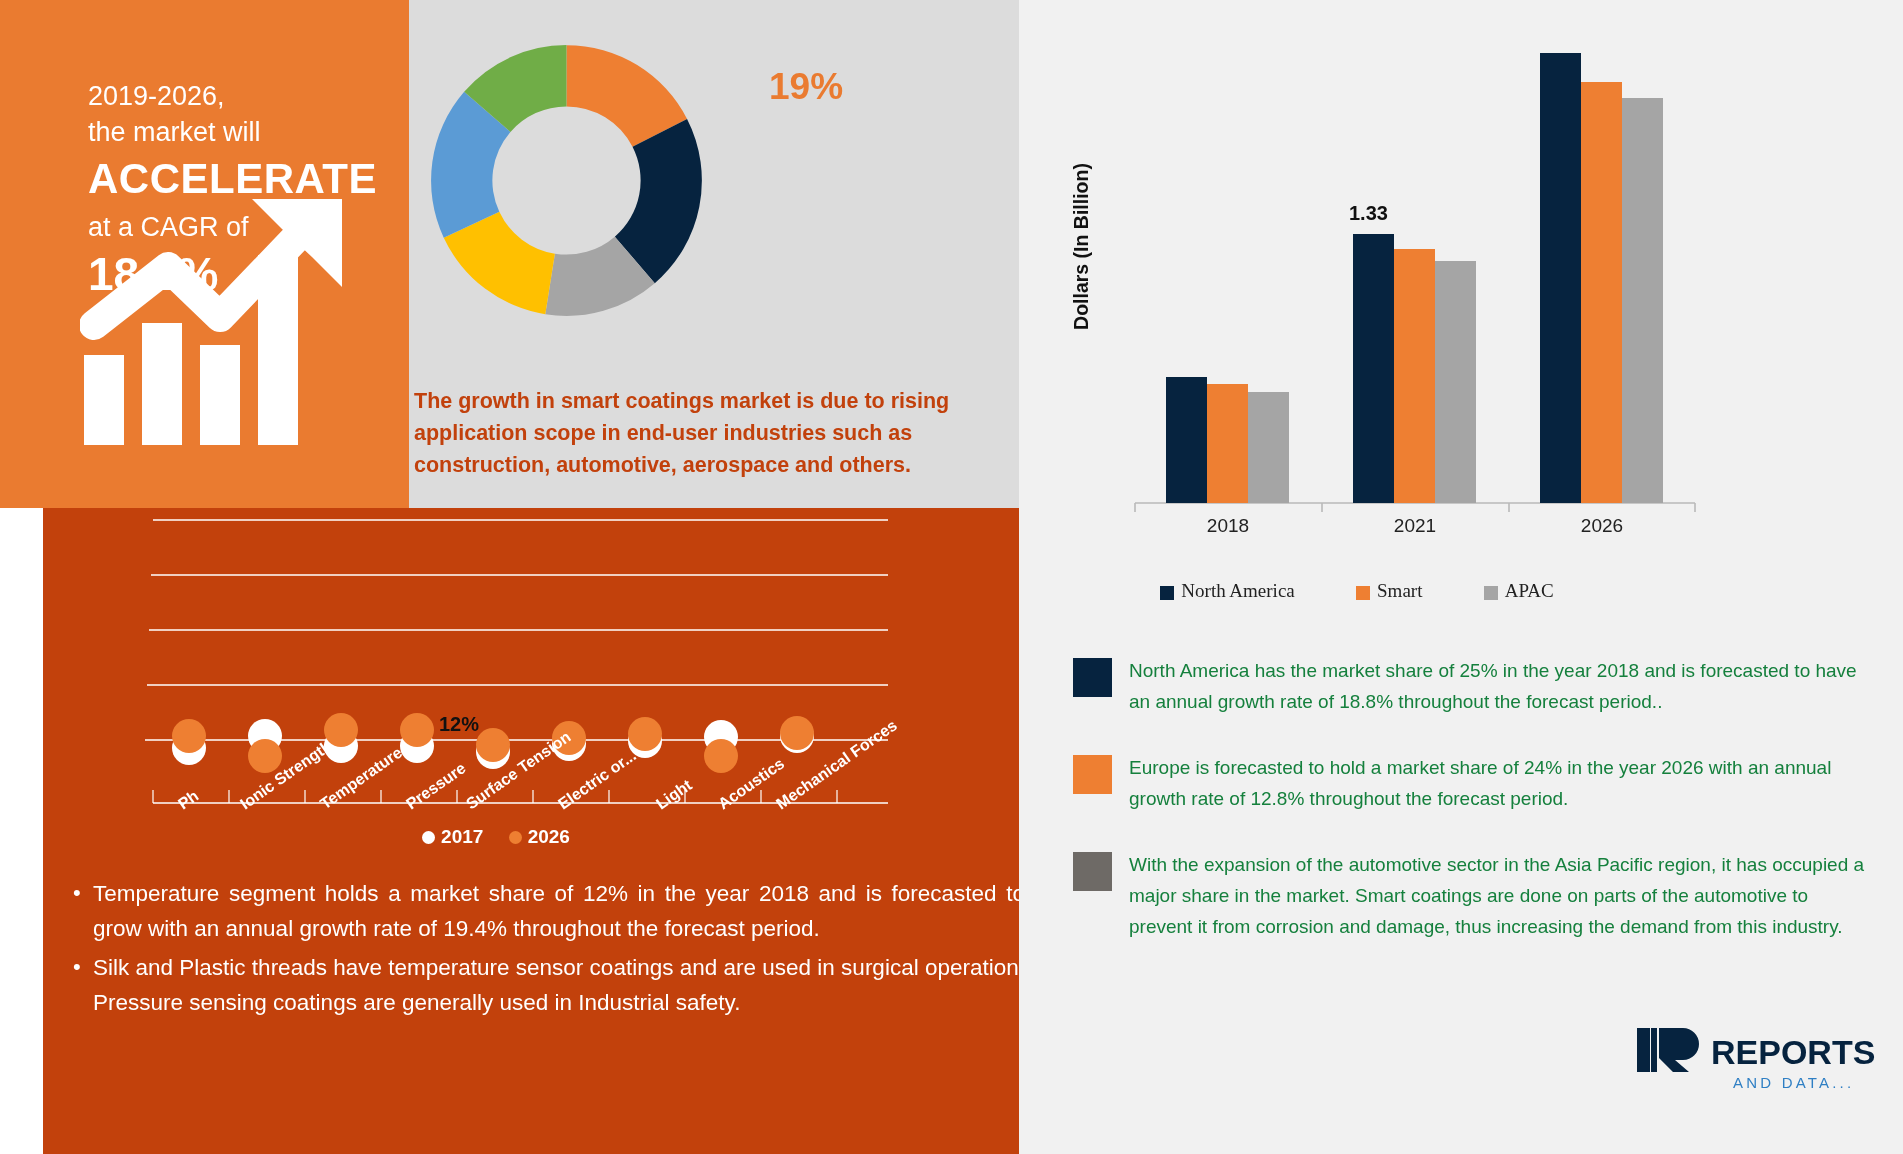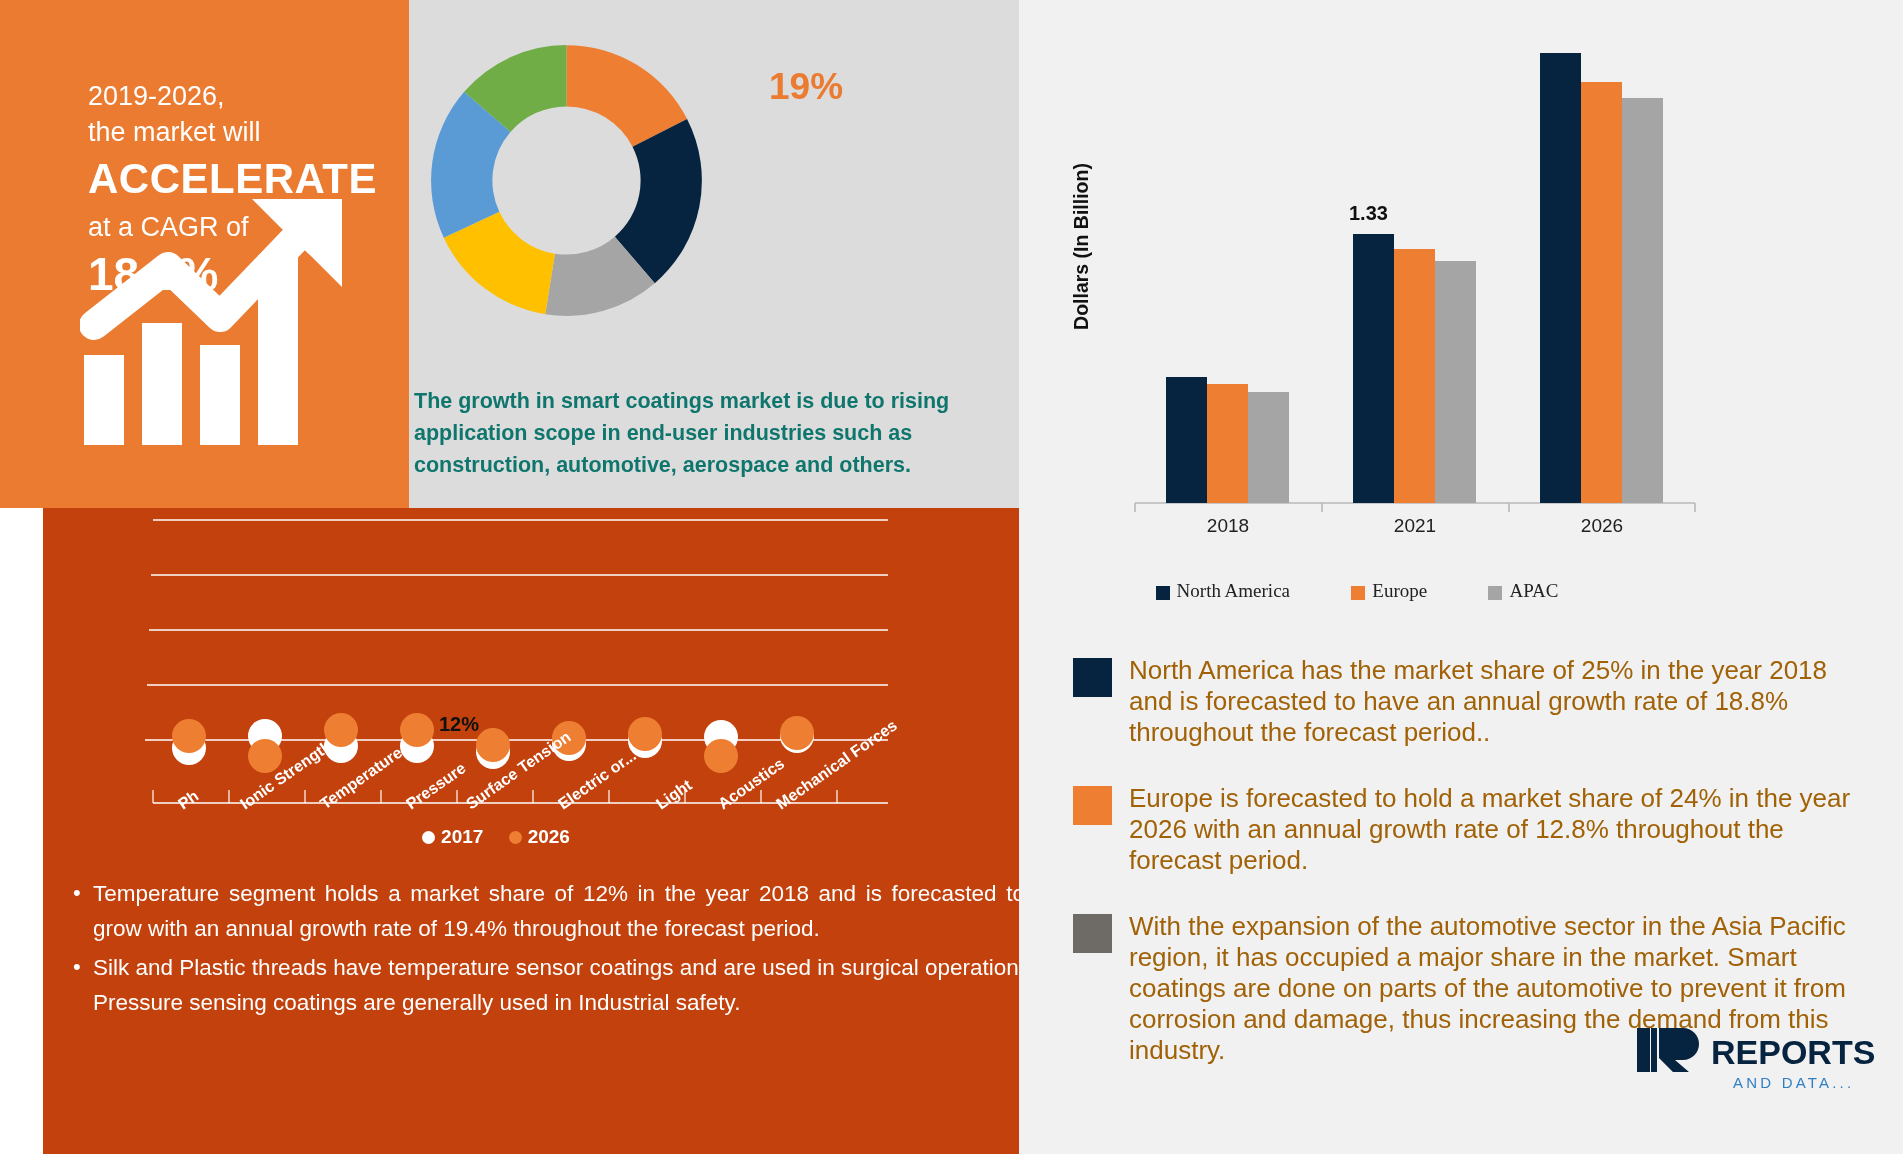--- a/index.html
+++ b/index.html
@@ -30,21 +30,21 @@
   .grey-panel {
     position:absolute; left:409px; top:0; width:610px; height:644px;
     background:#dcdcdc;
   }
   .donut-wrap { position:absolute; left:15px; top:38px; width:285px; height:285px; }
   .stat-block { position:absolute; left:360px; top:62px; width:240px; }
   .stat-pct { color:#ea7b30; font-size:37px; font-weight:700; line-height:50px; }
   .stat-desc { color:#161616; font-size:22px; font-weight:700; line-height:35px; margin-top:6px; }
   .grey-para {
     position:absolute; left:5px; top:385px; width:588px;
-    color:#0f766e; font-size:21.5px; font-weight:700; line-height:32px;
+    color:#c2410c; font-size:21.5px; font-weight:700; line-height:32px;
   }
 
   
   .dark-panel {
     position:absolute; left:0; top:508px; width:1019px; height:646px;
     background:#c2410c;
     margin-left:43px;
   }
   .dot-chart { position:absolute; left:100px; top:0px; width:790px; height:320px; }
   .dot-legend {
@@ -68,21 +68,21 @@
   .bar-legend {
     position:absolute; left:0; top:560px; width:884px; text-align:center;
     font-size:19px; color:#222;
   }
   .bar-legend .lg { display:inline-block; margin:0 28px;font-family:Liberation Serif, serif; }
   .lg-sq { display:inline-block; width:14px; height:14px; margin-right:7px; vertical-align:middle; }
 
   .bullets-right { position:absolute; left:54px; top:655px; width:800px; }
   .br-item { display:flex; margin-bottom:35px; }
   .br-sq { flex:0 0 auto; width:39px; height:39px; margin-right:17px; margin-top:3px; }
-  .br-text { font-size:26px; line-height:31px; color:#a16207; }
+  .br-text { font-size:19px; line-height:31px; color:#15803d; }
 
   .logo { position:absolute; left:618px; top:1020px; width:250px; height:80px; }
 
   .value-label { font-size:20px; font-weight:700; fill:#111; }
   .tick-label { font-size:19px; fill:#222; }
   .cat-label { font-size:16px; font-weight:700; fill:#ffffff; }
 </style>
 </head>
 <body>
 
@@ -233,21 +233,21 @@
         <text x="209" y="512" class="tick-label" text-anchor="middle">2018</text>
         <text x="396" y="512" class="tick-label" text-anchor="middle">2021</text>
         <text x="583" y="512" class="tick-label" text-anchor="middle">2026</text>
       </svg>
 
       <div class="bar-legend" style="width:676px;">
         <span class="lg">
           <span class="lg-sq" style="background:#06233f"></span><span>North America</span>
         </span>
         <span class="lg">
-          <span class="lg-sq" style="background:#ee7f32"></span><span>Europe</span>
+          <span class="lg-sq" style="background:#ee7f32"></span><span>Smart</span>
         </span>
         <span class="lg">
           <span class="lg-sq" style="background:#a5a5a5"></span><span>APAC</span>
         </span>
       </div>
     </div>
 
     <div class="bullets-right">
       <div class="br-item">
         <div class="br-sq" style="background:#06233f"></div>

